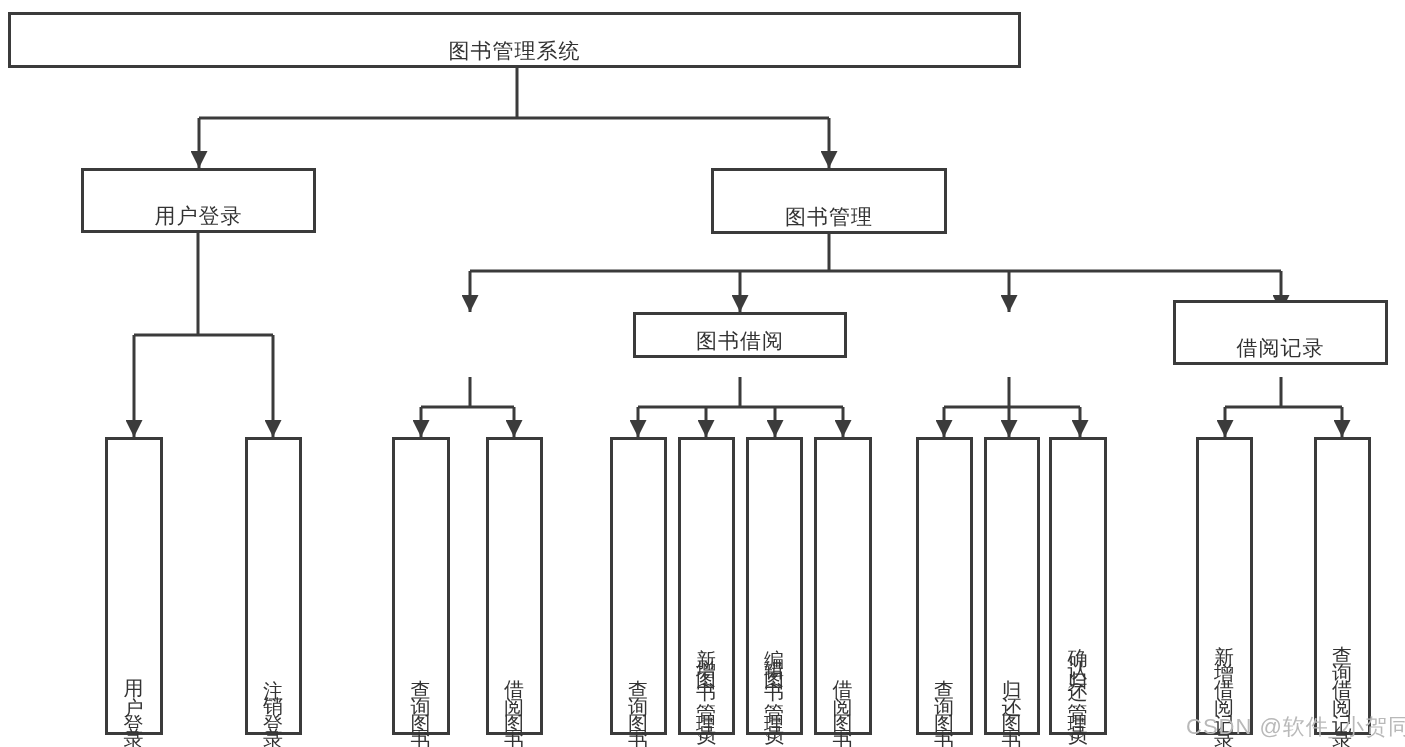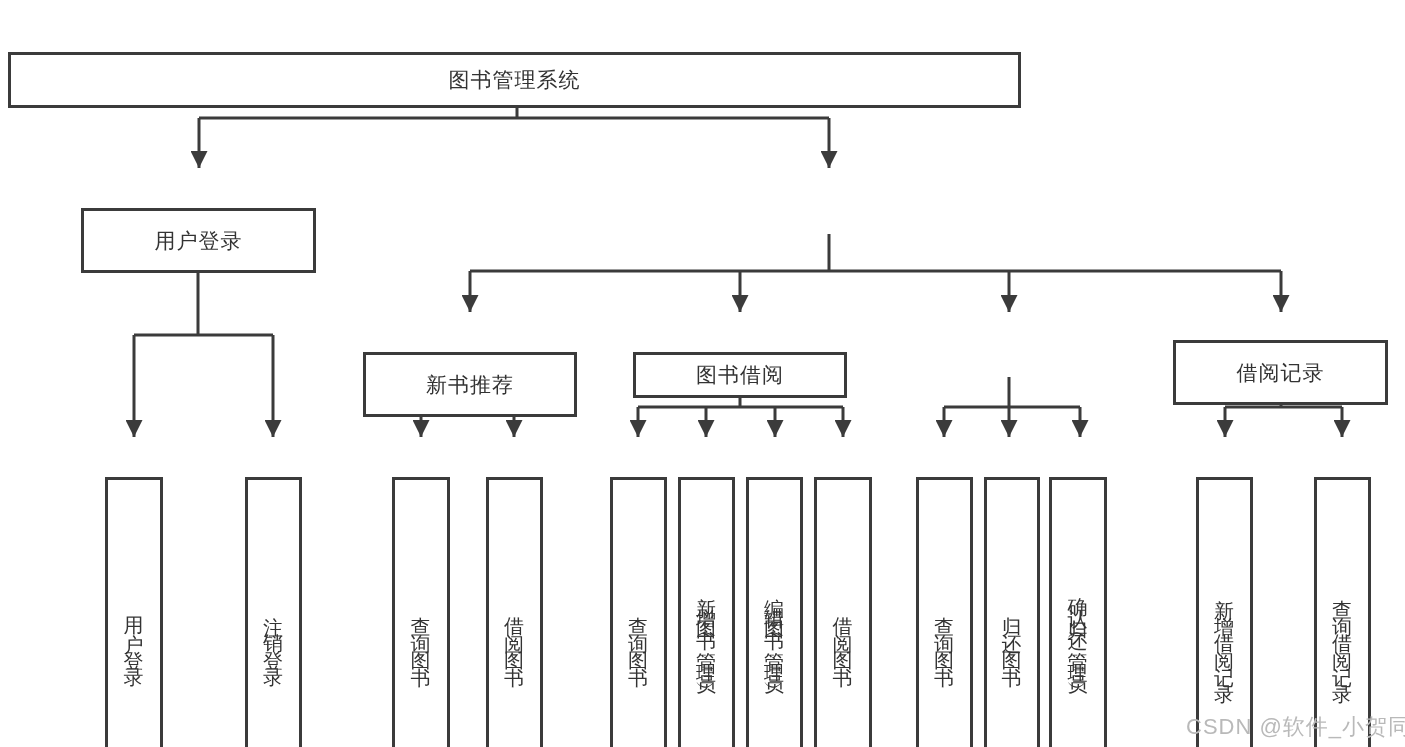--- a/index.html
+++ b/index.html
@@ -20,24 +20,23 @@
     fill: none;
     stroke: #3b3b3b;
     stroke-width: 3;
   }
   .node {
     position: absolute;
     box-sizing: border-box;
     background: #ffffff;
     border: 3px solid #3b3b3b;
     display: flex;
-    align-items: center;
+    align-items: flex-end;
     justify-content: center;
     color: #333333;
-    margin-top: 40px;
   }
   .node.hlabel span {
     font-size: 21px;
     letter-spacing: 1px;
     white-space: nowrap;
   }
   .node.leaf span {
     writing-mode: vertical-rl;
     text-orientation: mixed;
     font-size: 20px;
@@ -102,24 +101,24 @@
     <path class="ar" d="M1342 407 V437" marker-end="url(#arrow)"></path>
   </svg>
 
   <div class="node hlabel" style="left:8px; top:12px; width:1013px; height:56px;">
     <span>图书管理系统</span>
   </div>
 
   <div class="node hlabel" style="left:81px; top:168px; width:235px; height:65px;">
     <span>用户登录</span>
   </div>
+  <div class="node hlabel" style="left:711px; top:168px; width:236px; height:66px;">
+    <span>图书管理</span>
+  </div>
 
-  <div class="node hlabel" style="left:363px; top:312px; width:214px; height:65px;">
-    <span>新书推荐</span>
-  </div>
   <div class="node hlabel" style="left:633px; top:312px; width:214px; height:46px;">
     <span>图书借阅</span>
   </div>
   <div class="node hlabel" style="left:1173px; top:300px; width:215px; height:65px;">
     <span>借阅记录</span>
   </div>
 
   <div class="node leaf" style="left:105px; top:437px; width:58px; height:298px;">
     <span>用户登录</span>
   </div>

